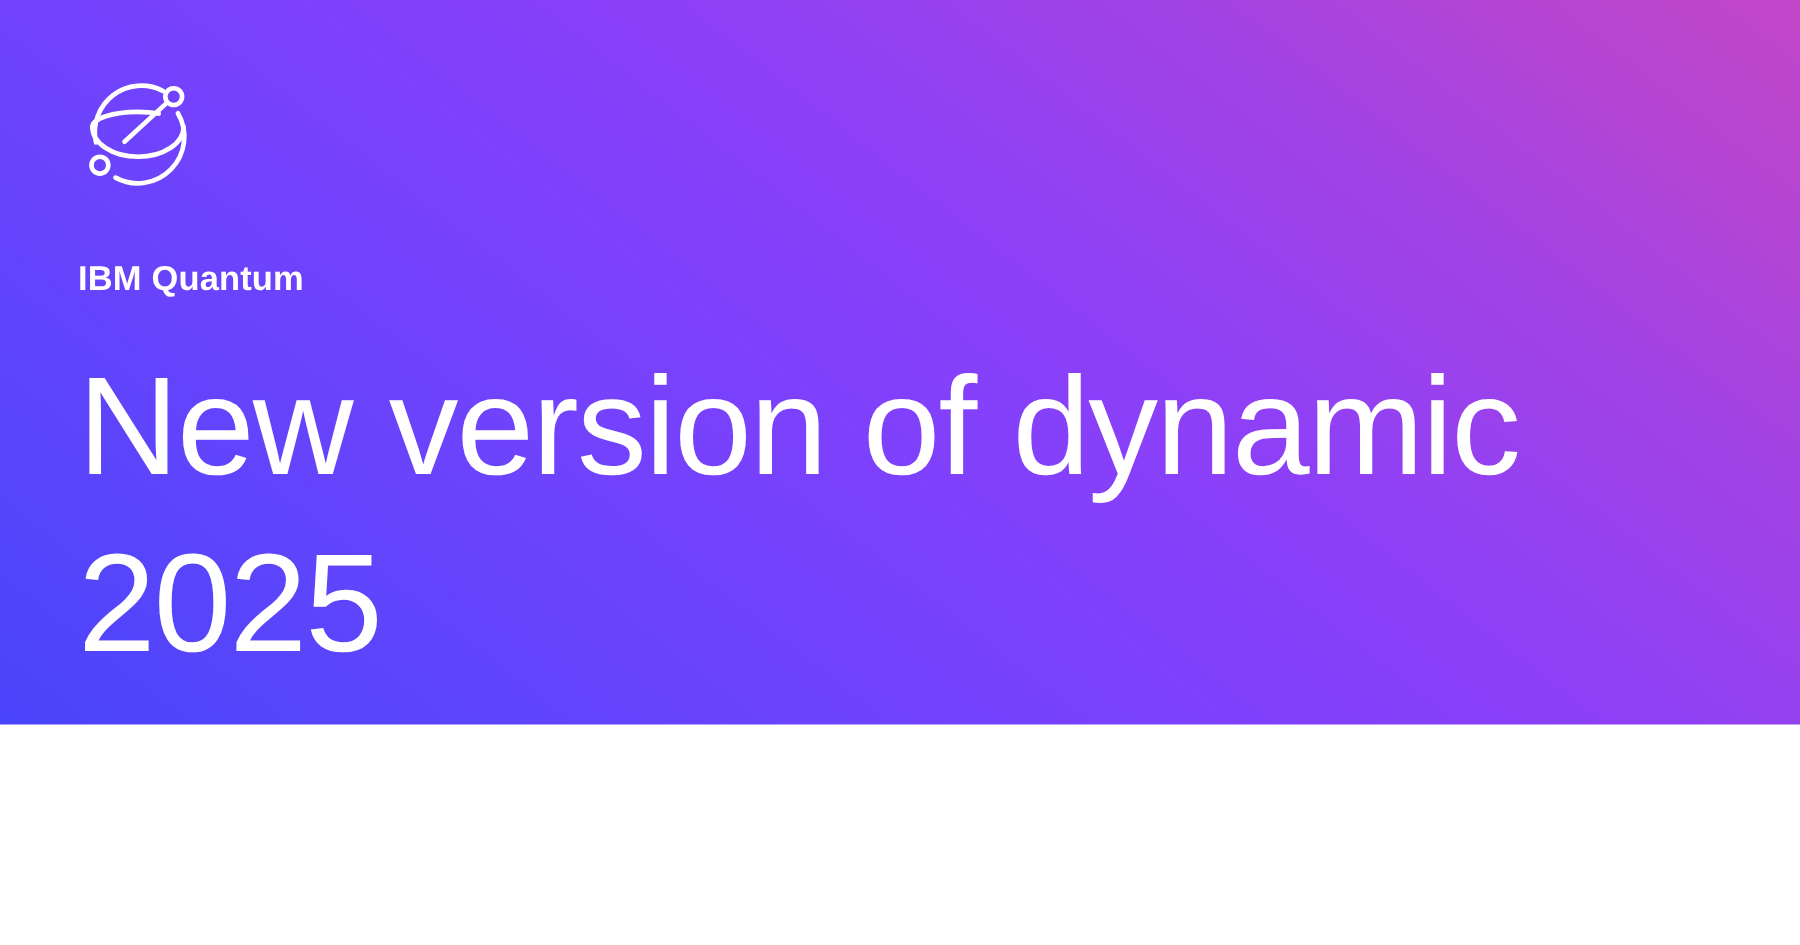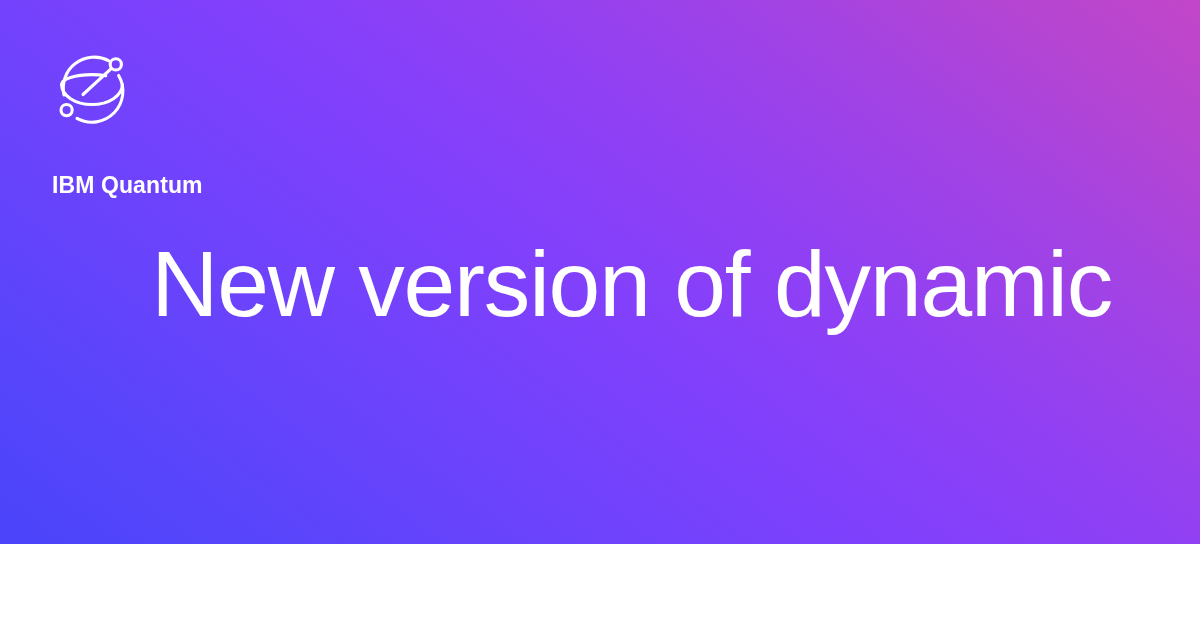--- a/index.html
+++ b/index.html
@@ -10,21 +10,21 @@
     width: 1200px;
     height: 630px;
     overflow: hidden;
     font-family: "Liberation Sans", sans-serif;
     -webkit-font-smoothing: antialiased;
   }
 
   .card {
     position: relative;
     width: 1200px;
-    height: 544px;
+    height: 483px;
     box-sizing: border-box;
     background:
       linear-gradient(38deg,
         #4a44fa 0%,
         #5845fb 14%,
         #6c43fc 30%,
         #8140fc 48%,
         #9040f4 62%,
         #a343e3 78%,
         #b545d2 90%,
@@ -68,21 +68,20 @@
     font-size: 93px;
     font-weight: 300;
     line-height: 118px;
     letter-spacing: -1.2px;
     color: #ffffff;
     max-width: 1060px;
   }
   .headline .hl-line {
     display: block;
     white-space: nowrap;
-    text-align: right;
   }
 </style>
 </head>
 <body>
 
 <div class="card">
 
   <div class="content">
 
     <div class="logo-mark">
@@ -108,16 +107,17 @@
 
           <circle cx="14.6" cy="62.1" r="5.6"></circle>
         </g>
       </svg>
     </div>
 
     <div class="brand-label">IBM Quantum</div>
 
     <h1 class="headline">
       <span class="hl-line">New version of dynamic</span>
+      <span class="hl-line">2025</span>
     </h1>
 
   </div>
 </div>
 
 </body></html>

